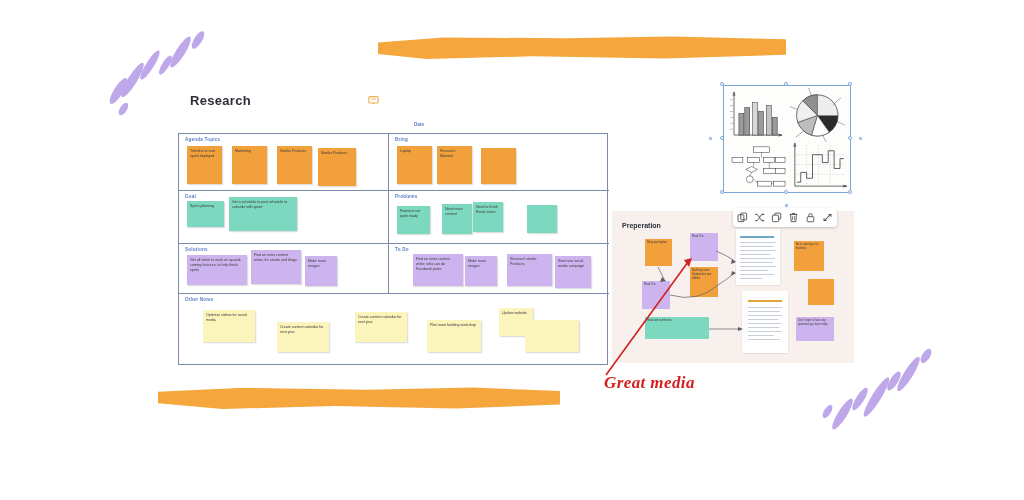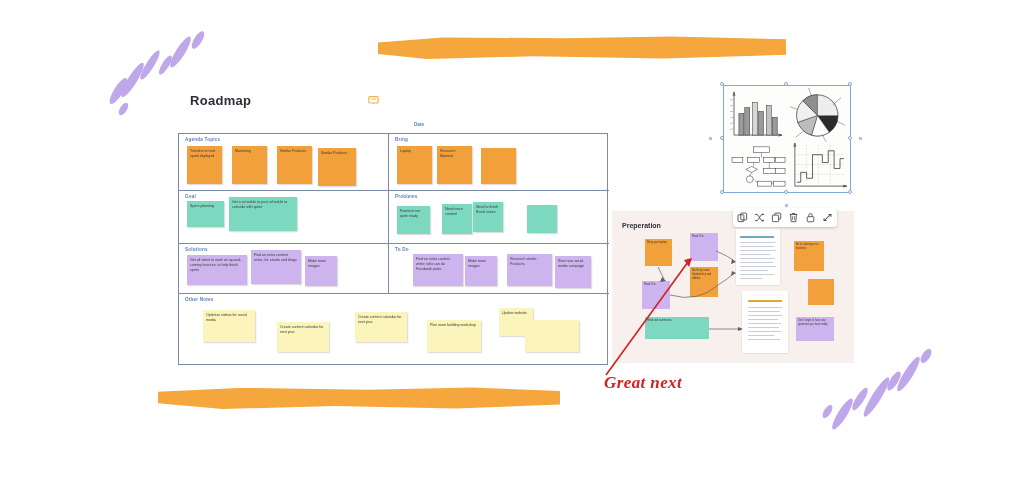--- a/index.html
+++ b/index.html
@@ -226,21 +226,21 @@
   <div class="deco" style="left:820px; top:348px; width:140px; height:108px;">
     <div class="purple-stroke" style="left:4px;  top:56px; width:7px;  height:15px; transform:rotate(32deg);"></div>
     <div class="purple-stroke" style="left:18px; top:48px; width:9px;  height:36px; transform:rotate(32deg);"></div>
     <div class="purple-stroke" style="left:36px; top:38px; width:8px;  height:26px; transform:rotate(32deg);"></div>
     <div class="purple-stroke" style="left:52px; top:26px; width:9px;  height:46px; transform:rotate(32deg);"></div>
     <div class="purple-stroke" style="left:70px; top:22px; width:8px;  height:22px; transform:rotate(32deg);"></div>
     <div class="purple-stroke" style="left:84px; top:6px;  width:9px;  height:40px; transform:rotate(32deg);"></div>
     <div class="purple-stroke" style="left:102px;top:0px;  width:8px;  height:16px; transform:rotate(32deg);"></div>
   </div>
 
-  <div id="page-title">Roadmap</div>
+  <div id="page-title">Research</div>
 
   <svg class="comment-icon" style="left:368px; top:96px;" viewBox="0 0 14 12">
     <rect x="0.8" y="0.8" width="12.4" height="8.6" rx="1.4" fill="none" stroke="#f0b050" stroke-width="1.5"></rect>
     <rect x="3.4" y="3.3" width="7" height="1.3" fill="#f0b050"></rect>
     <path d="M6 9.4 L8 9.4 L7 11.6 Z" fill="#f0b050"></path>
   </svg>
 
   <svg class="comment-icon" style="left:543px; top:169px;" viewBox="0 0 14 12">
     <rect x="0.8" y="0.8" width="12.4" height="8.6" rx="1.4" fill="none" stroke="#f0b050" stroke-width="1.5"></rect>
     <rect x="3.4" y="3.3" width="7" height="1.3" fill="#f0b050"></rect>
@@ -495,15 +495,15 @@
       <path d="M9.5 3.5 H13 V7" fill="none" stroke="#4a4a4a" stroke-width="1.5"></path>
       <path d="M6.5 12.5 H3 V9" fill="none" stroke="#4a4a4a" stroke-width="1.5"></path>
     </svg>
   </div>
 
   <svg id="arrow-svg" viewBox="0 0 140 140">
     <path d="M26 125 L108 12" stroke="#d32020" stroke-width="1.6" fill="none"></path>
     <path d="M104 10 L112 8 L109 17 Z" fill="#d32020"></path>
   </svg>
 
-  <div id="great-work">Great next</div>
+  <div id="great-work">Great media</div>
 
 </div>
 
 </body></html>

